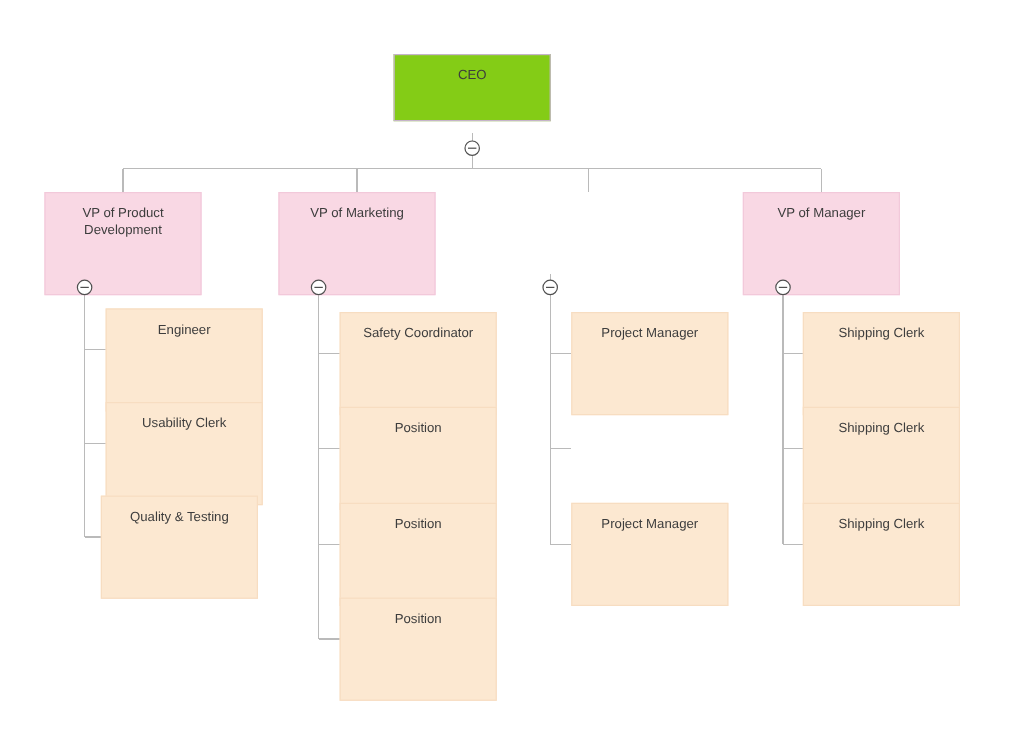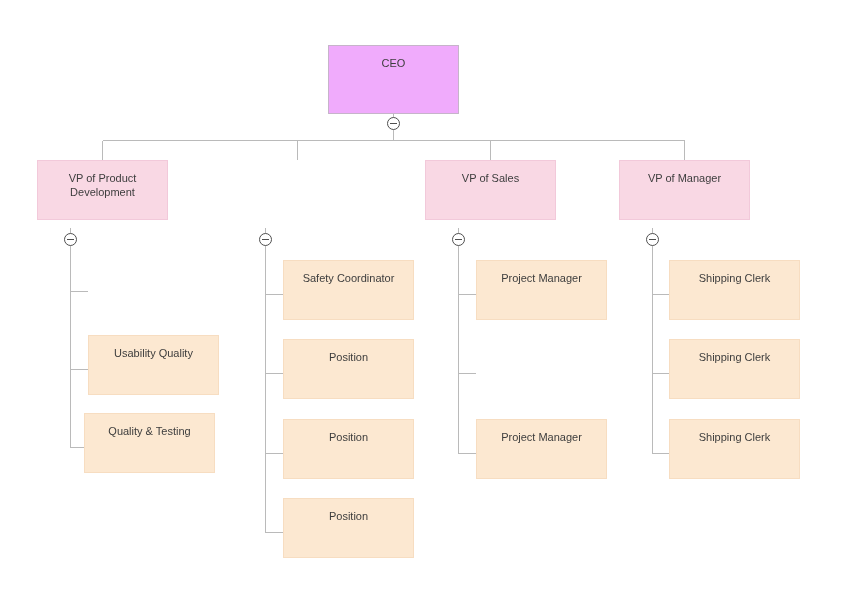--- a/index.html
+++ b/index.html
@@ -18,33 +18,33 @@
   .connectors {
     position: absolute;
     left: 0;
     top: 0;
     pointer-events: none;
   }
   .node {
     position: absolute;
     box-sizing: border-box;
     width: 131px;
-    height: 60px;
+    height: 86px;
     display: flex;
     justify-content: center;
     align-items: flex-start;
     padding: 10px 8px 0 8px;
     text-align: center;
     font-size: 11px;
     line-height: 14px;
     color: #3d3d3d;
   }
   .node.ceo {
-    height: 69px;
-    background: #f0abfc;
+    height: 56px;
+    background: #84cc16;
     border: 1px solid #c6b4ca;
   }
   .node.vp {
     background: #f9d8e4;
     border: 1px solid #f2c9da;
   }
   .node.child {
     background: #fce8d1;
     border: 1px solid #f7ddc1;
   }
@@ -107,29 +107,32 @@
     </g>
   </svg>
 
   <div class="node ceo" style="left:328px;top:45px">
     <span class="label">CEO</span>
   </div>
 
   <div class="node vp" style="left:37px;top:160px">
     <span class="label">VP of Product Development</span>
   </div>
-  <div class="node vp" style="left:425px;top:160px">
-    <span class="label">VP of Sales</span>
+  <div class="node vp" style="left:232px;top:160px">
+    <span class="label">VP of Marketing</span>
   </div>
   <div class="node vp" style="left:619px;top:160px">
     <span class="label">VP of Manager</span>
   </div>
 
+  <div class="node child" style="left:88px;top:257px">
+    <span class="label">Engineer</span>
+  </div>
   <div class="node child" style="left:88px;top:335px">
-    <span class="label">Usability Quality</span>
+    <span class="label">Usability Clerk</span>
   </div>
   <div class="node child" style="left:84px;top:413px">
     <span class="label">Quality &amp; Testing</span>
   </div>
 
   <div class="node child" style="left:283px;top:260px">
     <span class="label">Safety Coordinator</span>
   </div>
   <div class="node child" style="left:283px;top:339px">
     <span class="label">Position</span>

